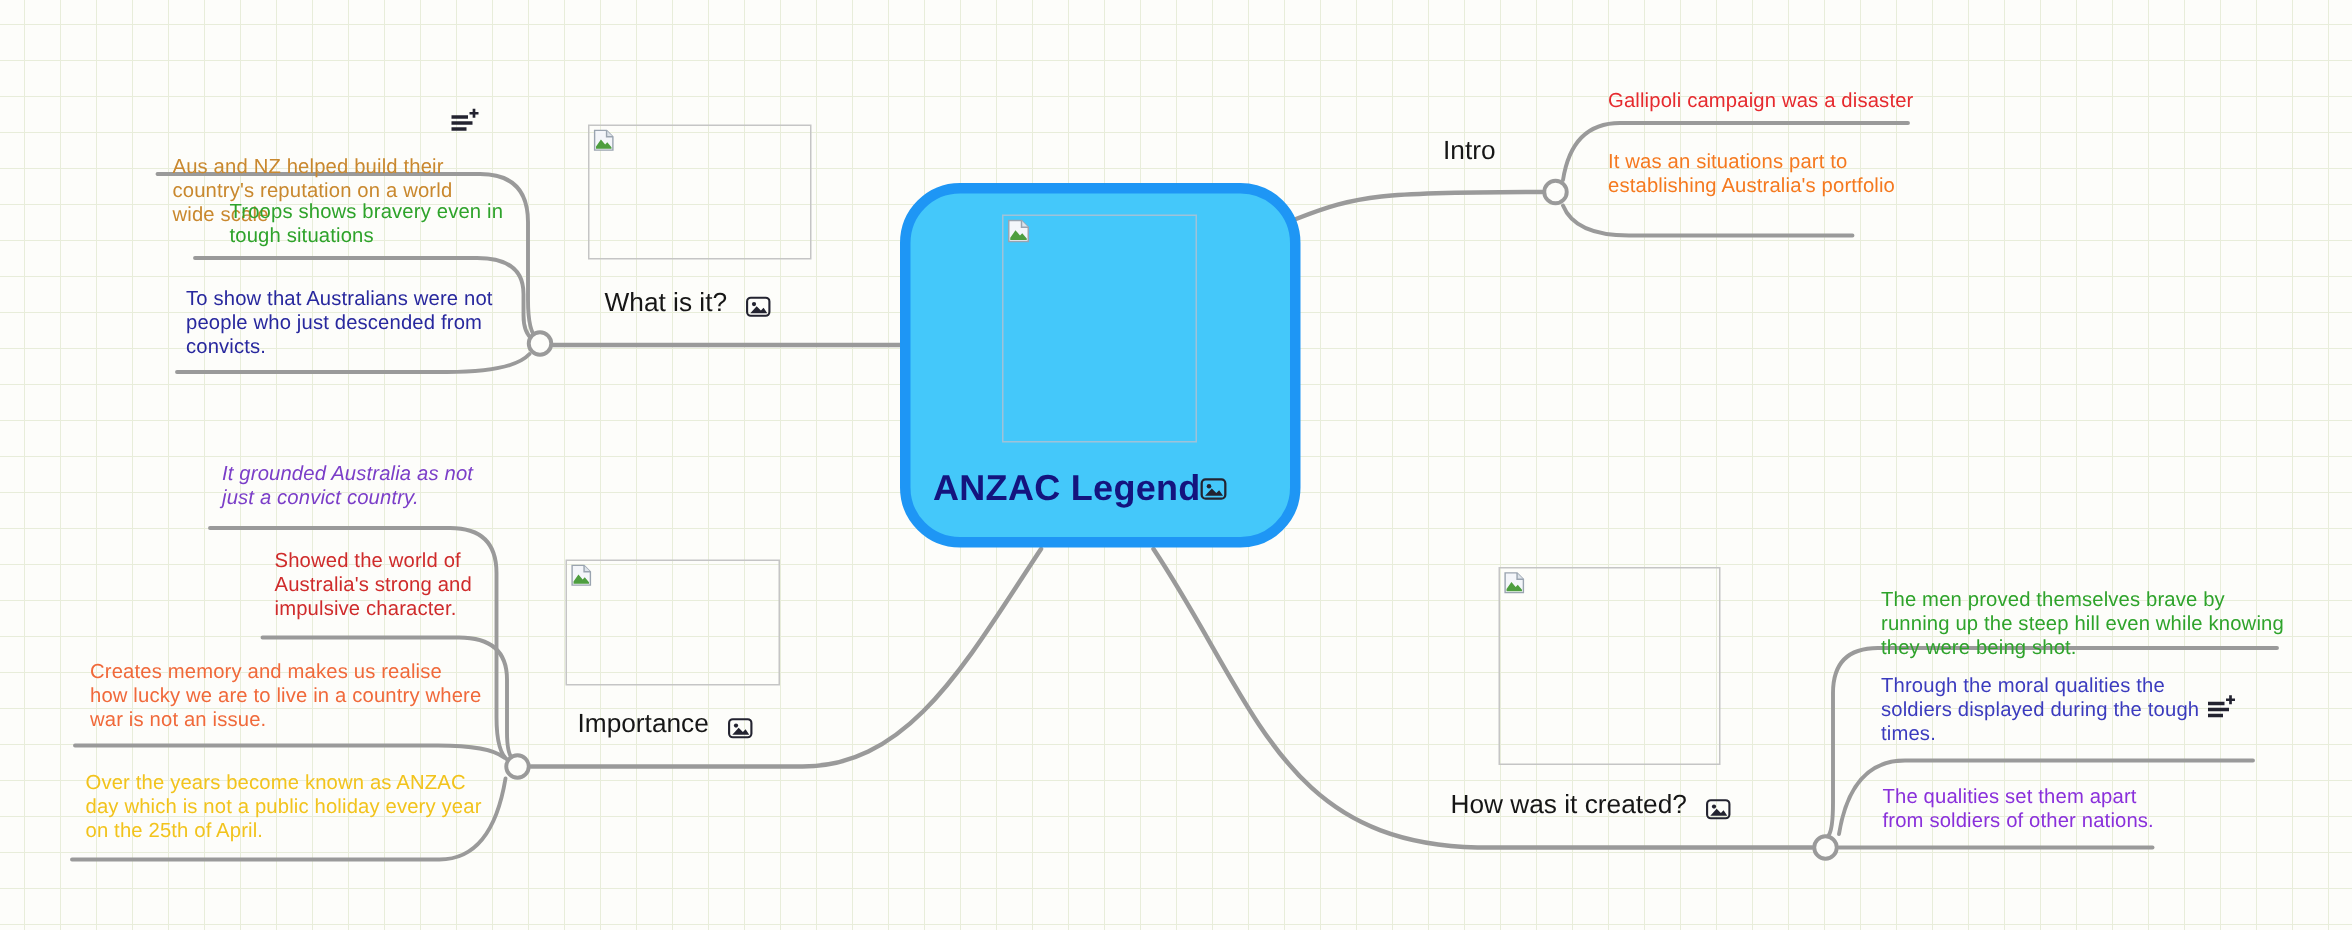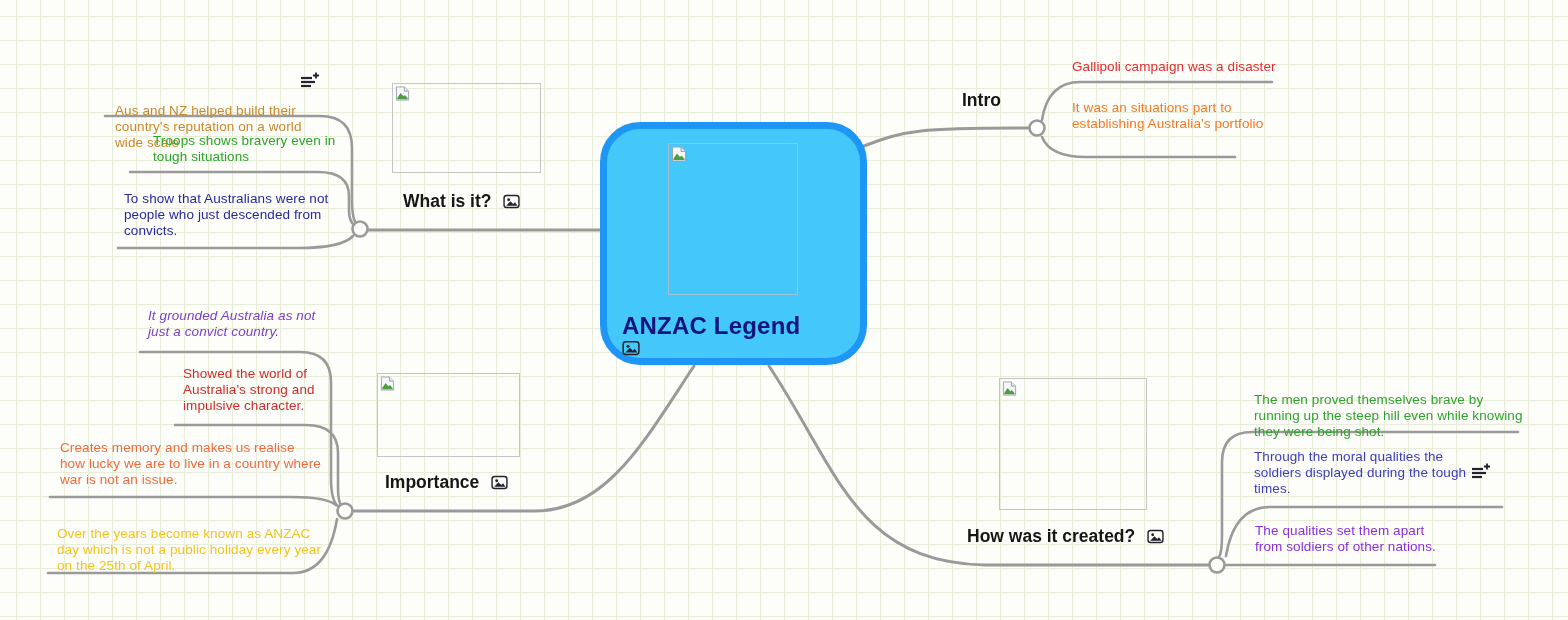--- a/index.html
+++ b/index.html
@@ -31,37 +31,37 @@
   .root-node {
     position: absolute; left: 600px; top: 122px; width: 267px; height: 243px;
     background: #44C8FA;
     border: 7px solid #1E96F5;
     border-radius: 40px;
     z-index: 2;
     cursor: pointer;
   }
   .root-title-row {
     position: absolute; left: 15px; top: 183px; width: 230px;
-    display: flex; gap: 0; flex-direction: column;
+    display: flex; align-items: center; gap: 0;
   }
   .root-title {
     font-size: 24px; font-weight: bold; letter-spacing: 0.2px;
     white-space: nowrap;
   }
   .img-frame {
     position: absolute; border: 1px solid #C5C5C5; z-index: 2;
     background: transparent;
   }
   .img-frame .broken {
     position: absolute; left: 2px; top: 2px;
   }
   .branch-label {
     position: absolute; z-index: 3;
-    display: flex; align-items: center; gap: 12px;
-    font-size: 17.5px; font-weight: bold; color: #161616;
+    display: flex; align-items: flex-end; gap: 12px;
+    font-size: 17.5px; font-weight: normal; color: #161616;
     white-space: nowrap;
   }
   .branch-text {
     position: absolute; z-index: 3;
     font-size: 13.5px; line-height: 16.2px; font-weight: normal;
     letter-spacing: 0.1px;
     cursor: text;
   }
   .icon-btn { display: inline-flex; align-items: center; cursor: pointer; }
   .list-plus { position: absolute; z-index: 3; cursor: pointer; }
@@ -174,21 +174,21 @@
       <svg width="17" height="15" viewBox="0 0 24 20">
         <rect x="1.5" y="1.5" width="21" height="17" rx="3.5" fill="none" stroke="#232330" stroke-width="2"></rect>
         <circle cx="8" cy="7.5" r="2" fill="#232330"></circle>
         <path d="M4.5 16 L10.5 9.5 L14.5 13.5 L17 11 L20.5 16 Z" fill="#232330"></path>
       </svg>
     </span>
   </div>
   <div class="branch-text" style="left: 148px; top: 308px; width: 178px; color: rgb(123, 62, 200); font-style: italic;">It grounded Australia as not just a convict country.</div>
   <div class="branch-text" style="left: 183px; top: 366px; width: 155px; color: rgb(207, 43, 43);">Showed the world of Australia's strong and impulsive character.</div>
   <div class="branch-text" style="left: 60px; top: 440px; width: 262px; color: rgb(240, 105, 58);">Creates memory and makes us realise how lucky we are to live in a country where war is not an issue.</div>
-  <div class="branch-text" style="left: 57px; top: 514px; width: 272px; color: rgb(242, 195, 28); margin-top: 12px;">Over the years become known as ANZAC day which is not a public holiday every year on the 25th of April.</div>
+  <div class="branch-text" style="left: 57px; top: 514px; width: 272px; color: rgb(242, 195, 28);">Over the years become known as ANZAC day which is not a public holiday every year on the 25th of April.</div>
 
   <div class="img-frame" style="left:999px; top:378px; width:148px; height:132px;">
     <span class="broken">
       <svg width="15" height="15" viewBox="0 0 16 16">
         <path d="M1.5 1 H10 L14.5 5.5 V15 H1.5 Z" fill="#F4F6FA" stroke="#9AA4B0" stroke-width="1"></path>
         <path d="M10 1 V5.5 H14.5" fill="#DDE3EA" stroke="#9AA4B0" stroke-width="1"></path>
         <path d="M2.5 12.5 L6 7.5 L9 11 L10.5 9.5 L13.5 13 V14 H2.5 Z" fill="#4E9E3F"></path>
       </svg>
     </span>
   </div>

